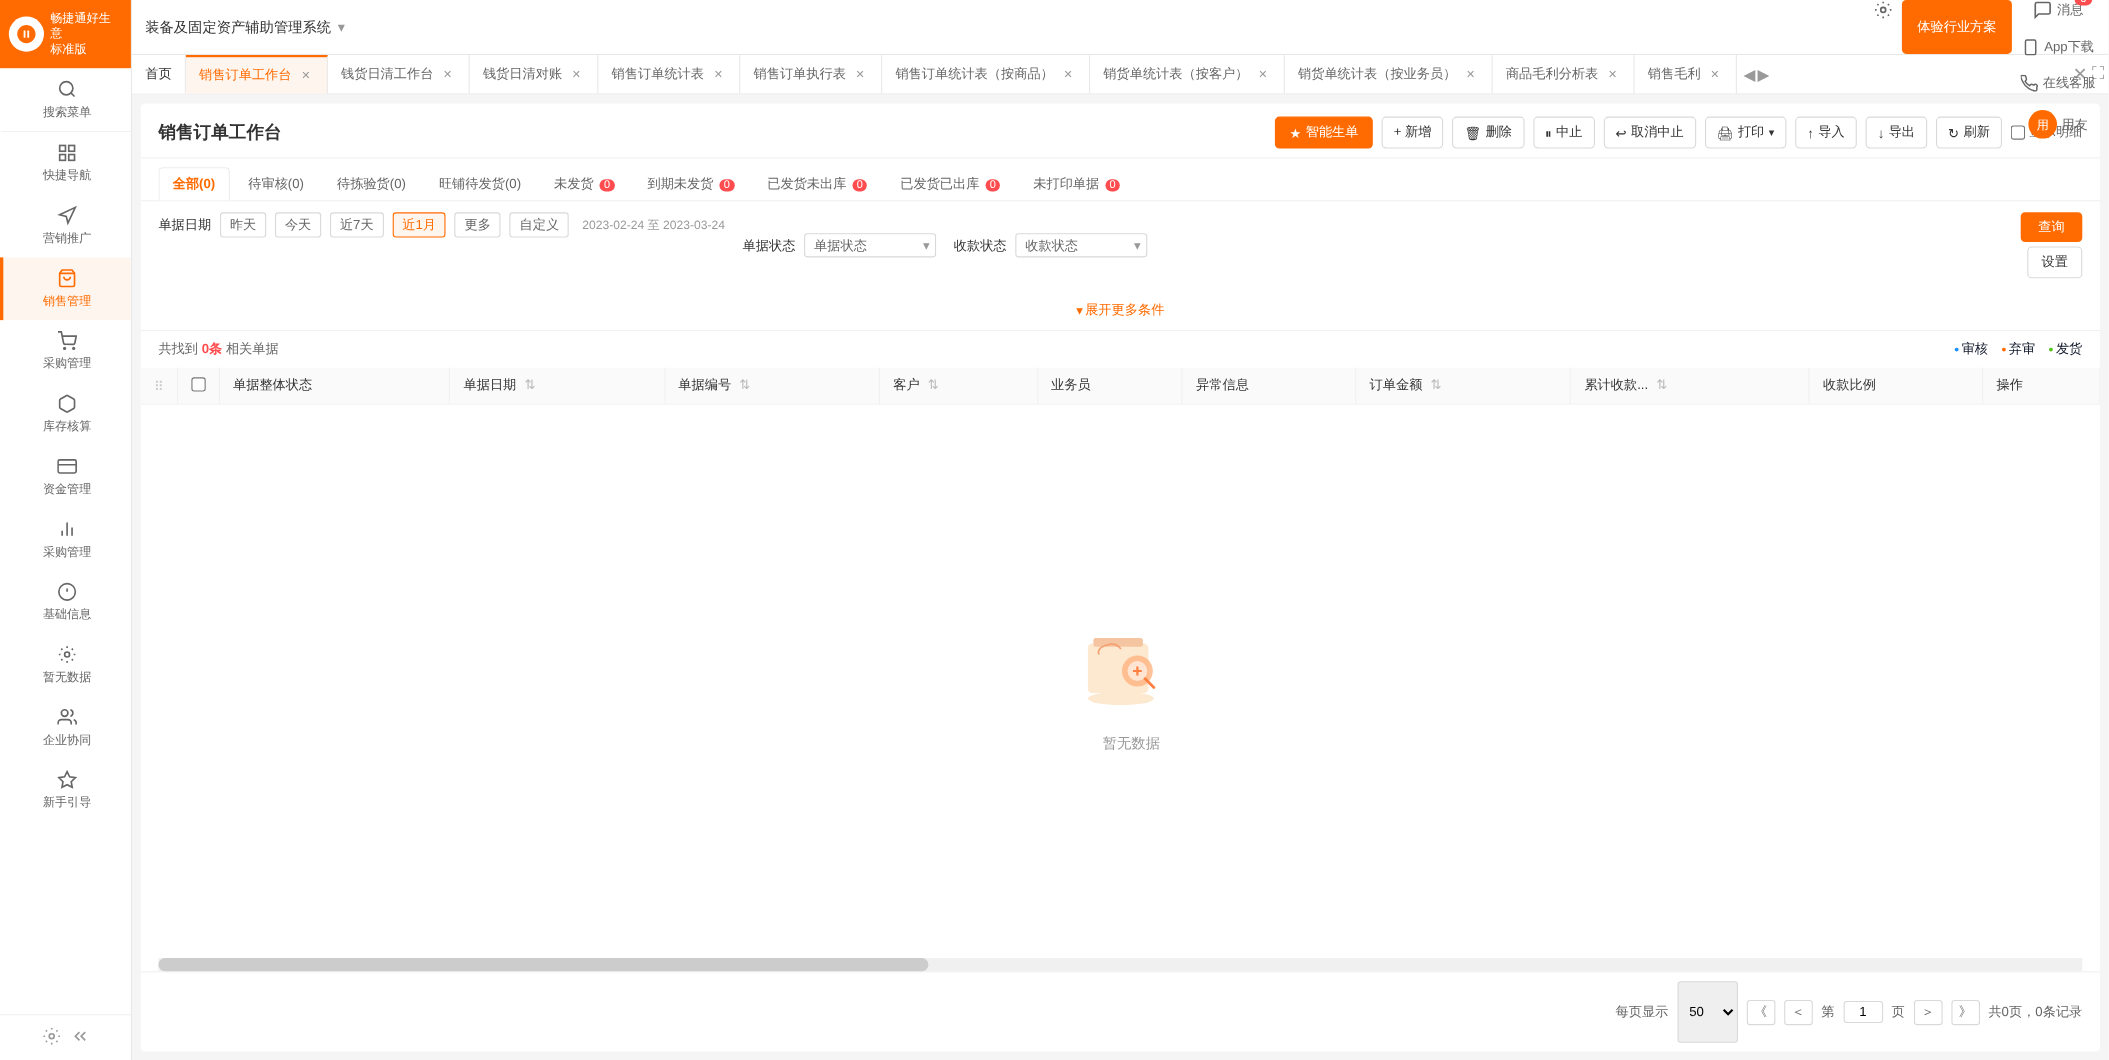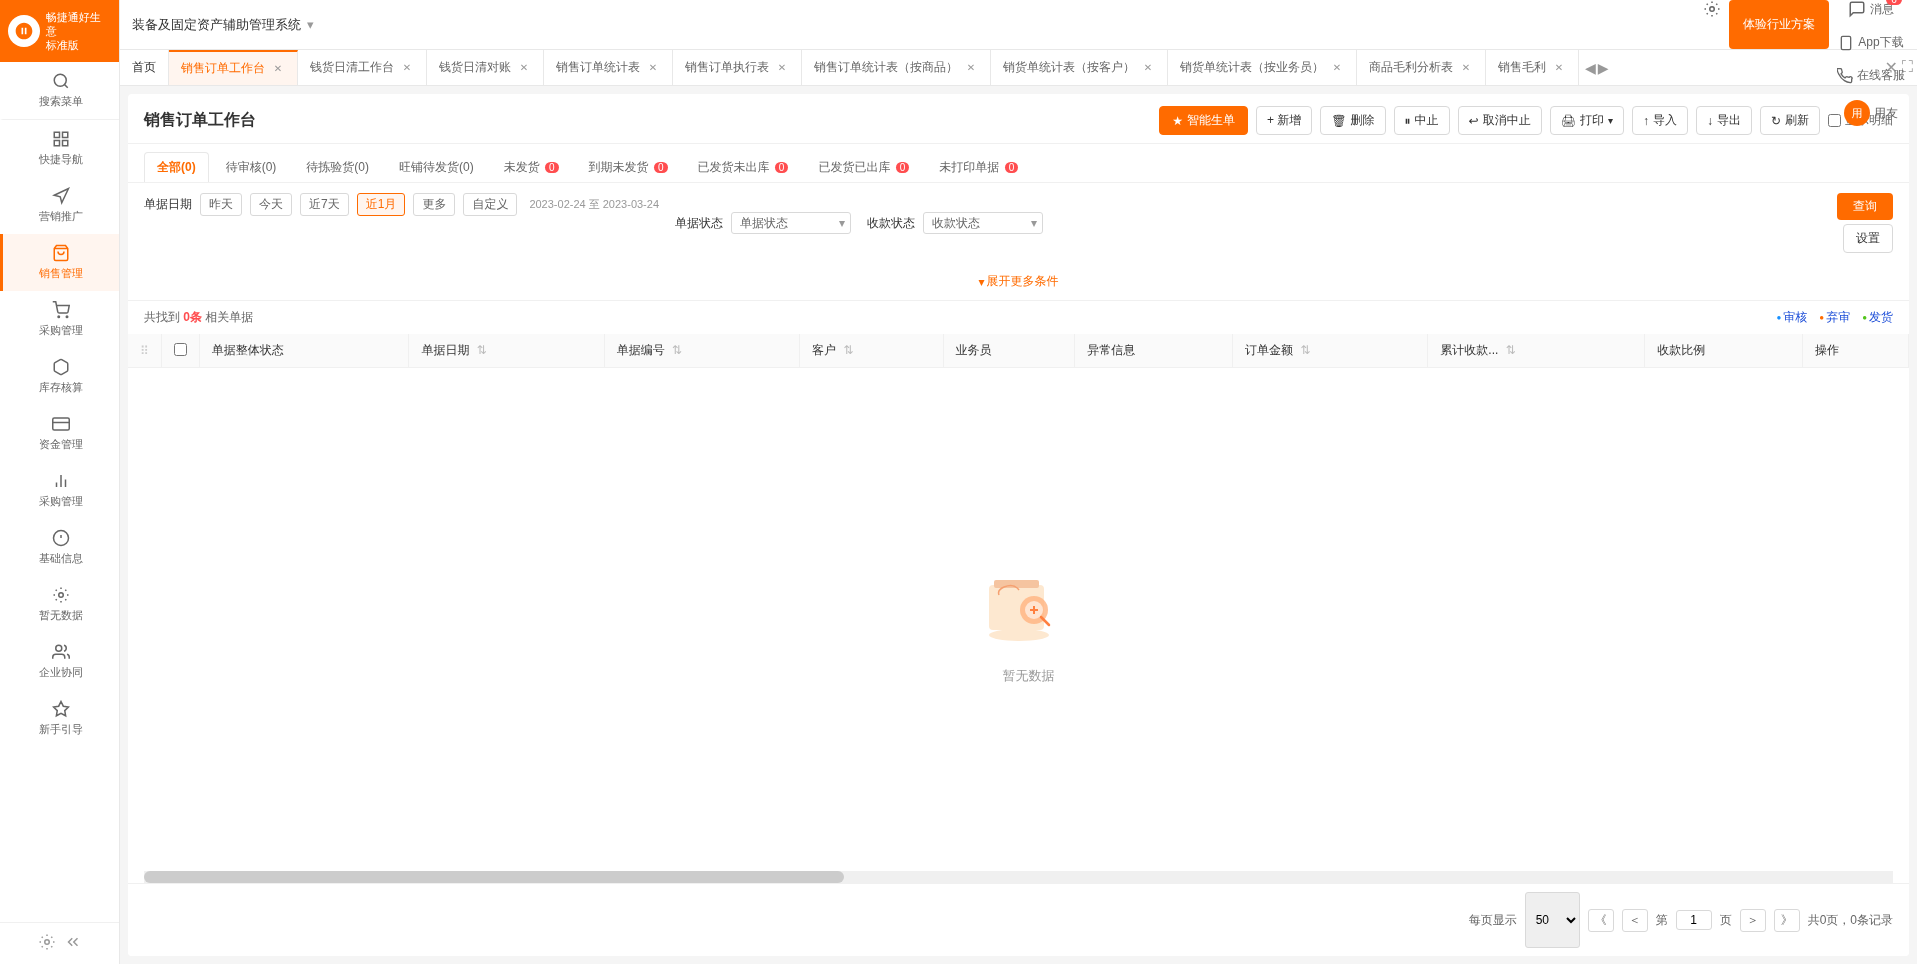--- a/index.html
+++ b/index.html
@@ -72,21 +72,21 @@
     .select-wrap { position: relative; display: inline-flex; align-items: center; }
     .select-wrap::after { content: '▾'; position: absolute; right: 6px; color: #999; pointer-events: none; }
     .filter-expand { color: #ff6b00; font-size: 12px; cursor: pointer; display: flex; align-items: center; gap: 2px; }
     .btn-query { background: #ff6b00; color: #fff; border: none; border-radius: 4px; padding: 5px 16px; font-size: 12px; cursor: pointer; }
     .btn-setting { background: #fff; color: #333; border: 1px solid #d9d9d9; border-radius: 4px; padding: 5px 12px; font-size: 12px; cursor: pointer; }
 
     
     .table-area { flex: 1; overflow: hidden; display: flex; flex-direction: column; }
     .table-summary { padding: 8px 16px; display: flex; align-items: center; justify-content: space-between; color: #666; font-size: 12px; }
     .table-summary-actions { display: flex; gap: 12px; }
-    .table-action-btn { color: #1d4ed8; cursor: pointer; display: flex; align-items: center; gap: 2px; font-size: 12px; }
+    .table-action-btn { color: #0f172a; cursor: pointer; display: flex; align-items: center; gap: 2px; font-size: 12px; }
     .table-action-btn::before { content: '●'; font-size: 8px; }
     .table-action-btn.blue::before { color: #1890ff; }
     .table-action-btn.orange::before { color: #ff6b00; }
     .table-action-btn.green::before { color: #52c41a; }
     .count-highlight { color: #ff4d4f; font-weight: bold; }
     table { width: 100%; border-collapse: collapse; font-size: 12px; }
     table thead tr { background: #fafafa; border-bottom: 1px solid #f0f0f0; }
     table thead th { padding: 8px 12px; text-align: left; color: #333; font-weight: normal; border-right: 1px solid #f0f0f0; white-space: nowrap; }
     table thead th .sort-icon { color: #bbb; margin-left: 4px; }
     .checkbox-cell { width: 32px; }

